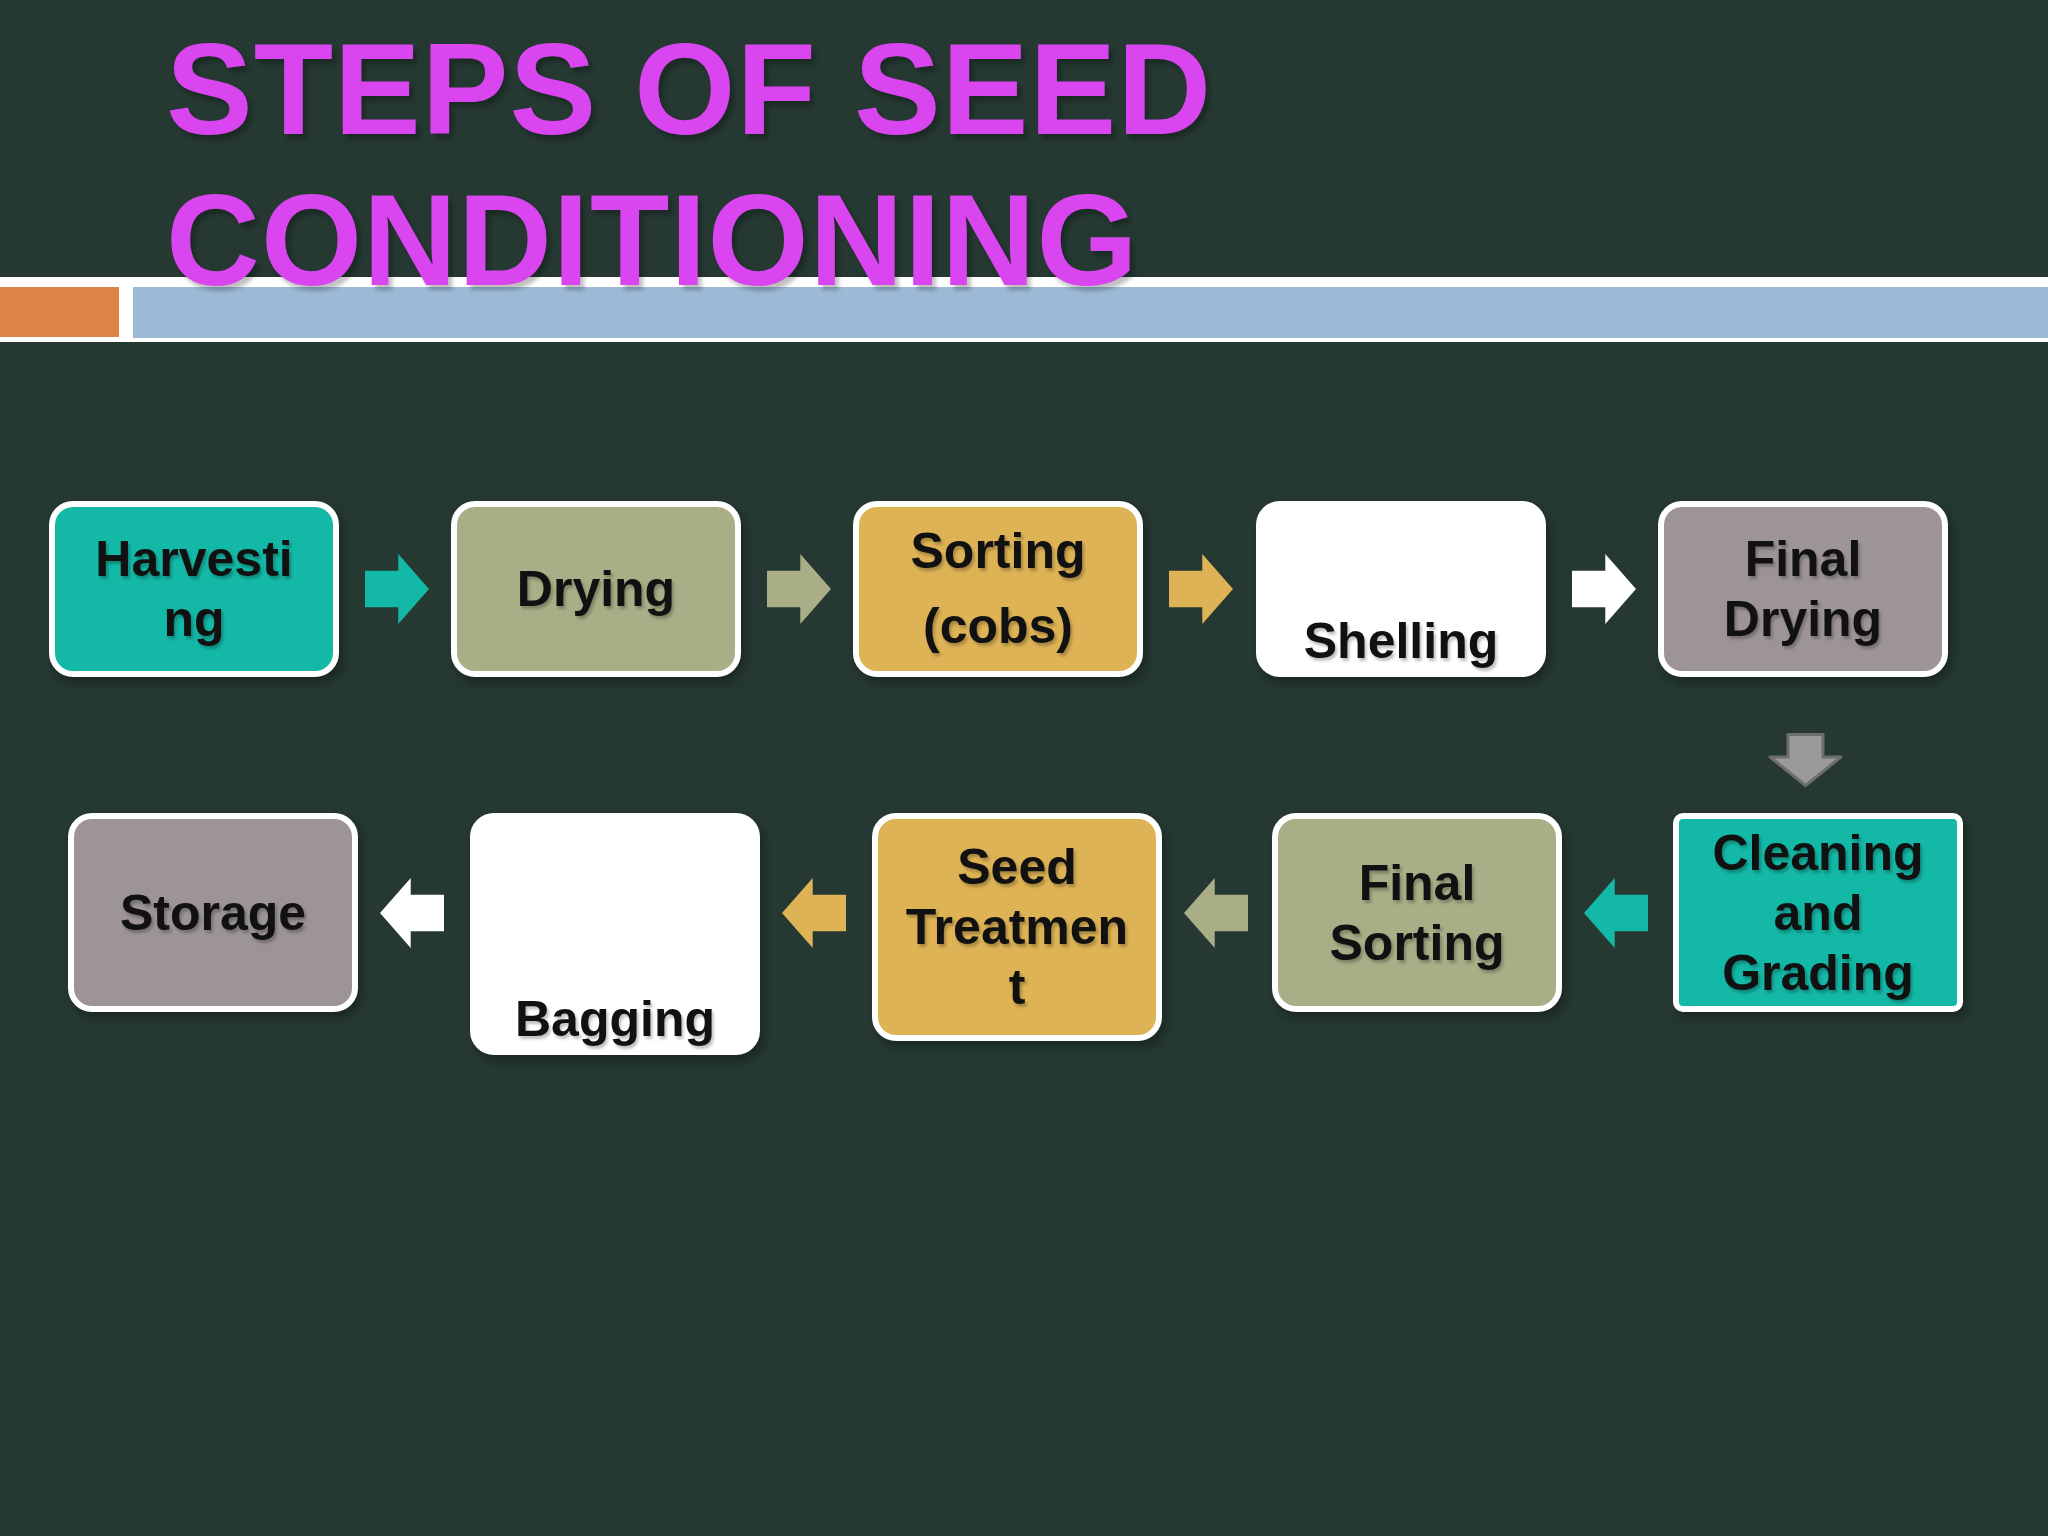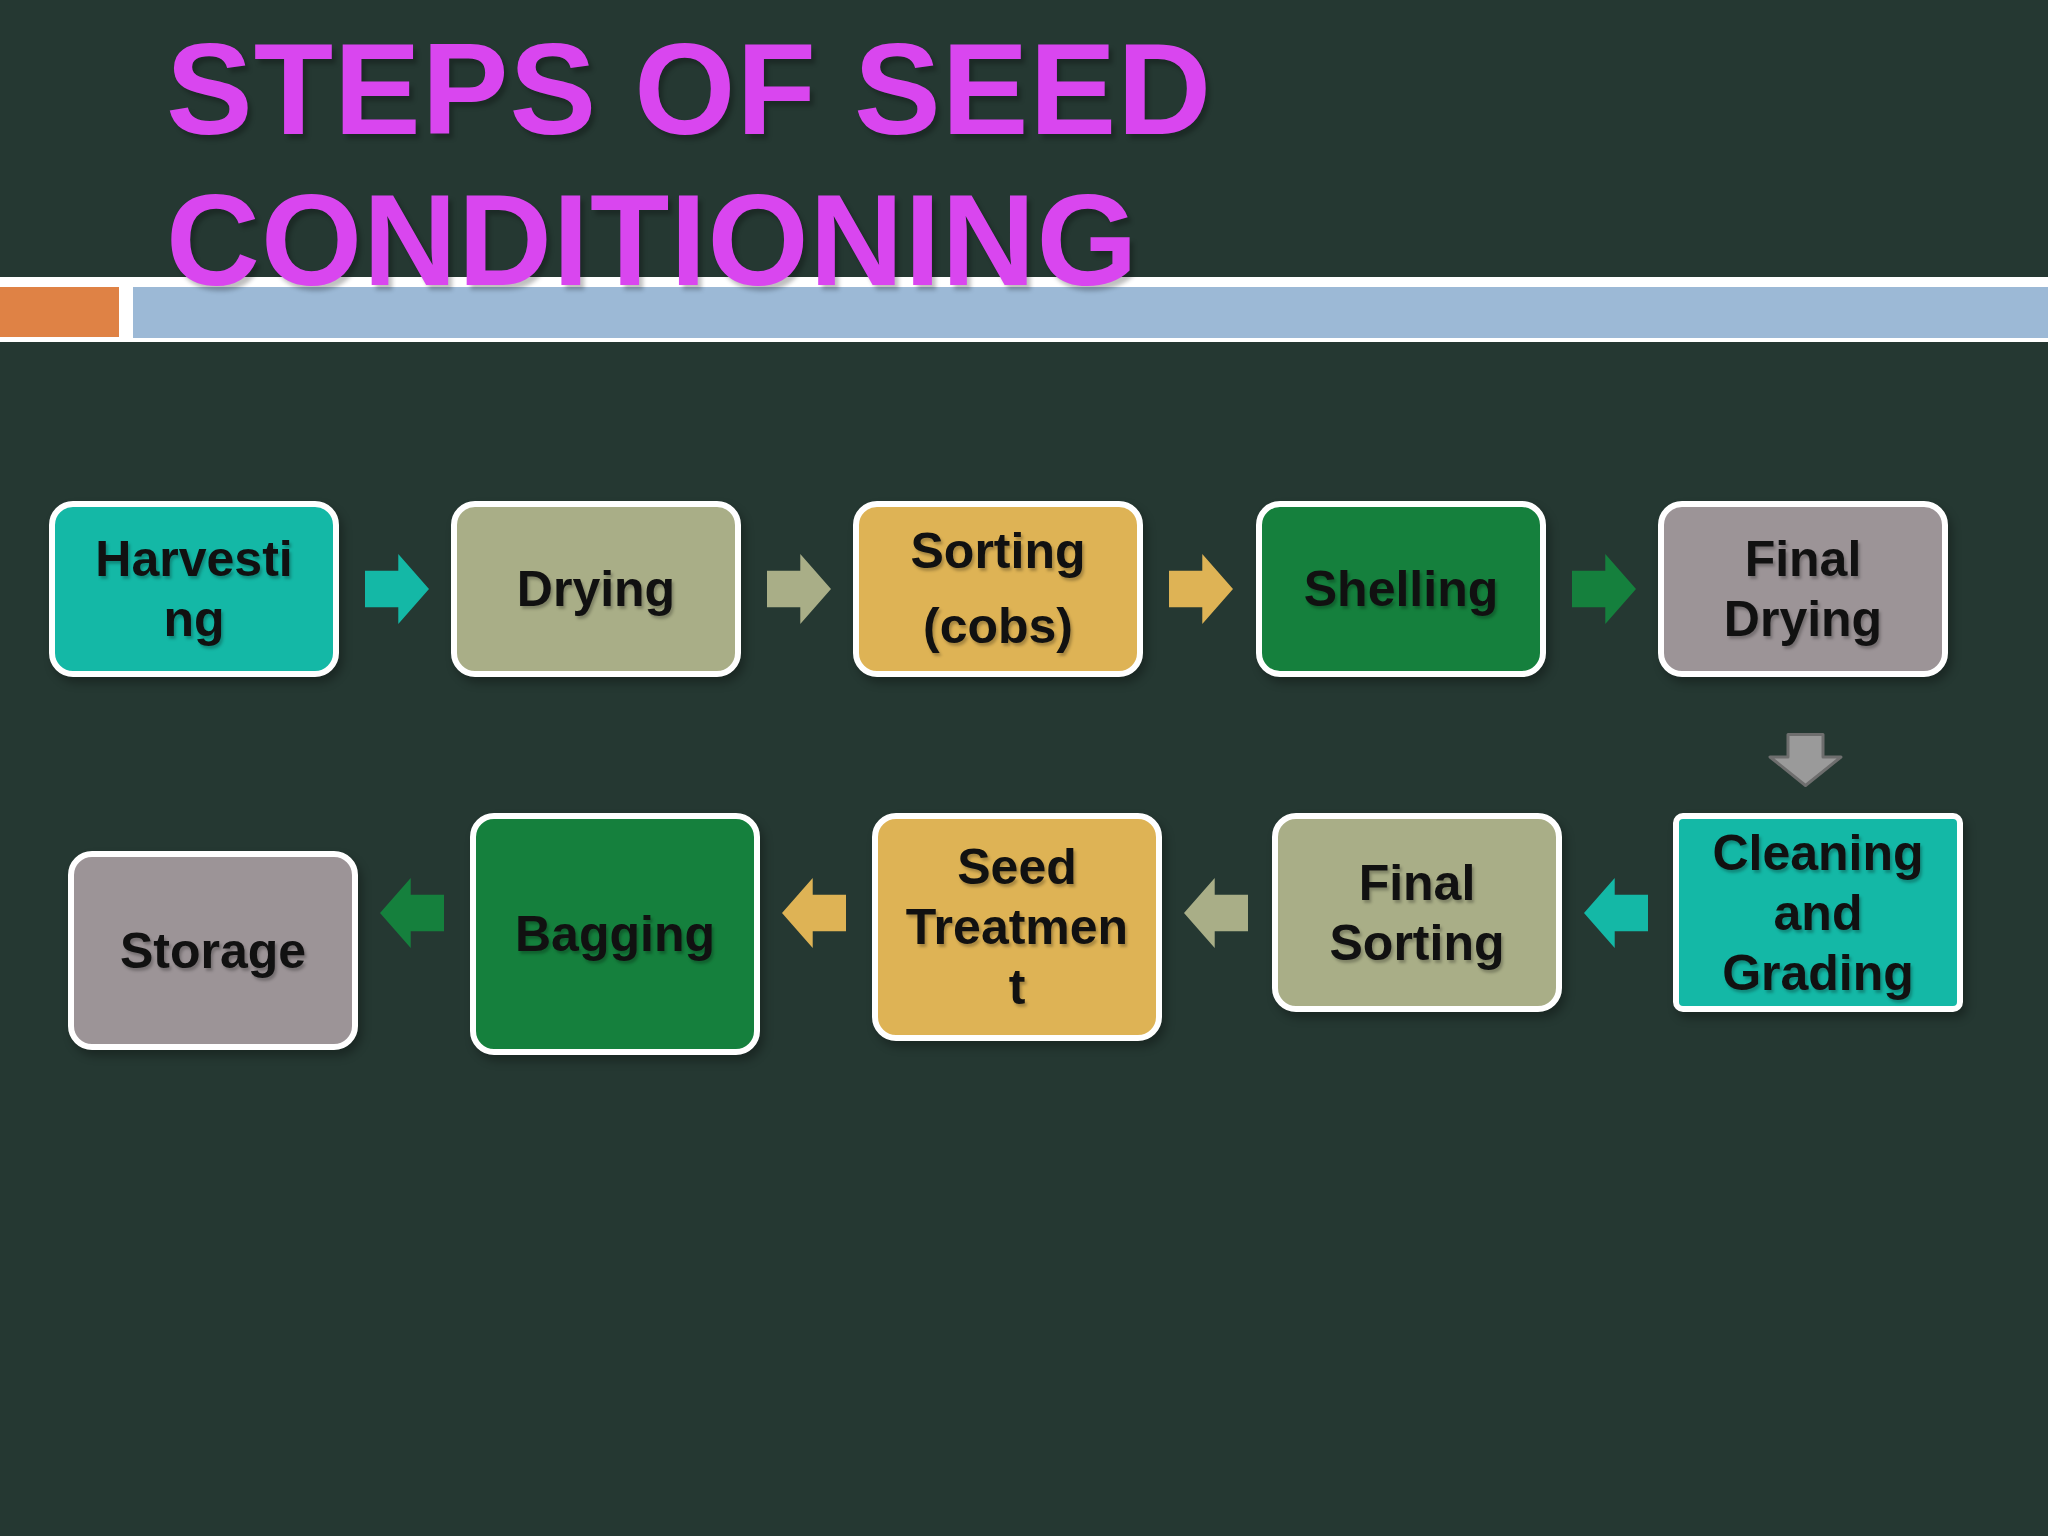--- a/index.html
+++ b/index.html
@@ -68,21 +68,21 @@
     line-height: 1.2;
     color: #111111;
     white-space: pre-line;
     text-shadow: 2px 3px 3px rgba(0,0,0,0.25);
   }
   .lh-wide .box-label { line-height: 1.5; }
 
   .fill-orange { background: #14b8a6; }
   .fill-sage   { background: #A9AE87; }
   .fill-gold   { background: #DEB355; }
-  .fill-teal   { background: #15803d; }
+  .fill-teal   { background: #ffffff; align-items: flex-end; }
   .fill-gray   { background: #9C9497; }
 
   
   .arrow {
     position: absolute;
     width: 64px; height: 70px;
     z-index: 2;
   }
   .arrow--right {
     clip-path: polygon(0% 24%, 52% 24%, 52% 0%, 100% 50%, 52% 100%, 52% 76%, 0% 76%);
@@ -133,21 +133,21 @@
 
   <div class="box fill-gray" style="left:1658px; top:501px; width:290px; height:176px;">
     <span class="box-label">Final
 Drying</span>
   </div>
 
   <svg class="arrow arrow--down" style="left:1768px; top:733px;" viewBox="0 0 75 54">
     <polygon points="20,1.5 55,1.5 55,24 73,24 37.5,52.5 2,24 20,24" fill="#9A9A9A" stroke="#6E6E6E" stroke-width="3" stroke-linejoin="round"></polygon>
   </svg>
 
-  <div class="box fill-gray" style="left:68px; top:813px; width:290px; height:199px;margin-top:38px;">
+  <div class="box fill-gray" style="left:68px; top:813px; width:290px; height:199px;">
     <span class="box-label">Storage</span>
   </div>
 
   <div class="arrow arrow--left fill-teal" style="left:380px; top:878px;"></div>
 
   <div class="box fill-teal" style="left:470px; top:813px; width:290px; height:242px;">
     <span class="box-label">Bagging</span>
   </div>
 
   <div class="arrow arrow--left fill-gold" style="left:782px; top:878px;"></div>

